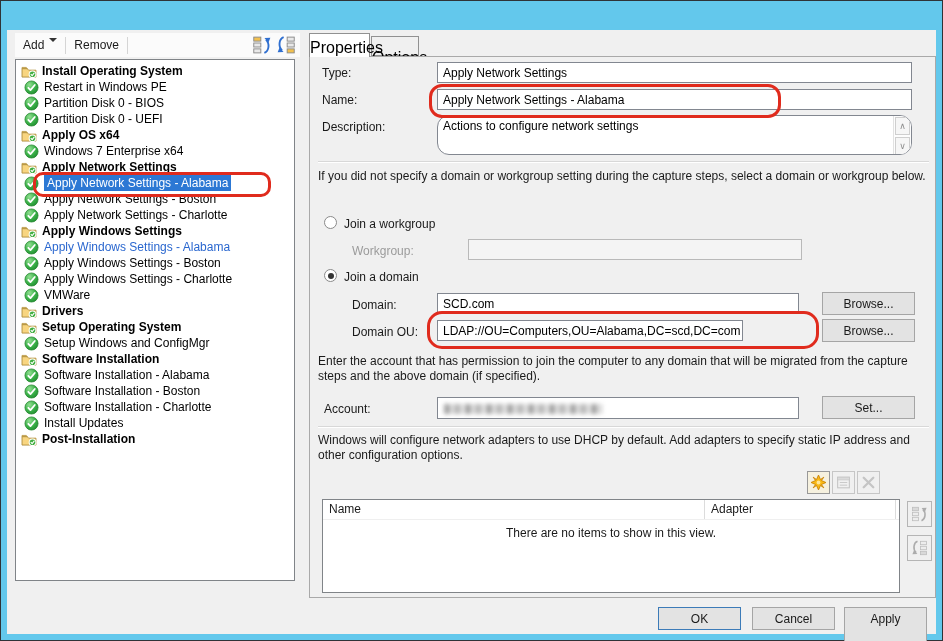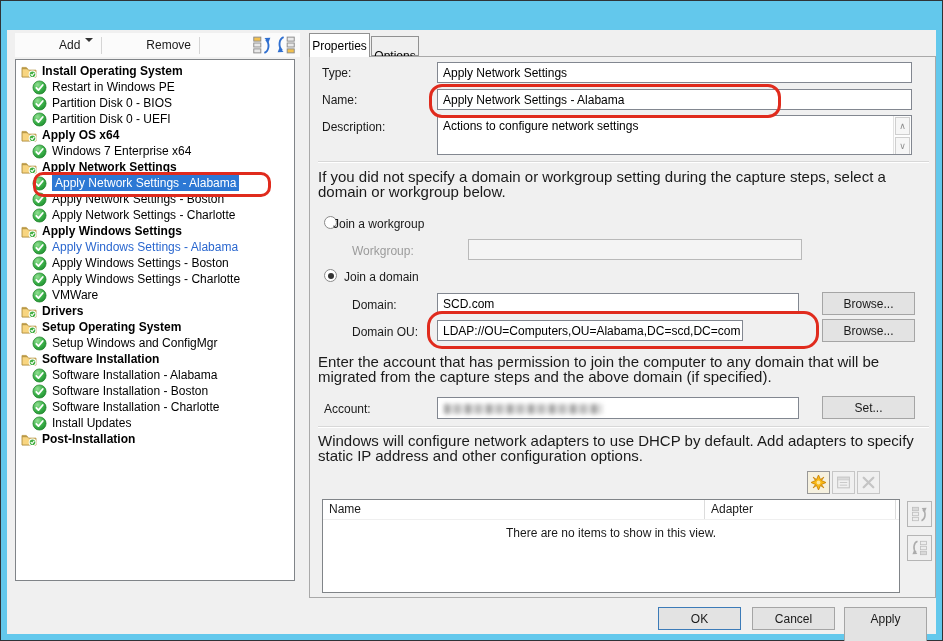--- a/index.html
+++ b/index.html
@@ -14,68 +14,68 @@
         display:flex;align-items:center;justify-content:center;box-sizing:border-box;cursor:default;}
   .wbtn.close{background:#c85250;}
   .g-min{display:block;width:11px;height:3px;background:#151515;margin-top:7px;}
   .g-max{display:block;width:10px;height:9px;border:2px solid #151515;box-sizing:border-box;}
   .wbtn svg{width:11px;height:11px;}
   
   .client{position:absolute;left:6px;top:29px;right:6px;bottom:6px;background:#f0f0f0;}
   
   .toolbar{position:absolute;left:8px;top:3px;width:285px;height:24px;background:#fbfbfb;
            display:flex;align-items:center;font-size:12px;color:#1a1a1a;}
-  .tbtn{padding:3px 8px;display:flex;gap:5px;cursor:default;margin-left:36px;}
+  .tbtn{padding:3px 8px;display:flex;gap:5px;cursor:default;}
   .caret{width:0;height:0;border-left:4px solid transparent;border-right:4px solid transparent;border-top:4px solid #333;}
   .tsep{width:1px;height:17px;background:#d5d5d5;}
   .tspacer{flex:1;}
   .tico{width:20px;height:20px;margin-right:4px;}
   .tico svg,.lvbtn svg,.icobtn svg{width:100%;height:100%;display:block;}
   
   .treebox{position:absolute;left:8px;top:29px;width:280px;height:522px;background:#fff;
            border:1px solid #808488;box-sizing:border-box;padding-top:3px;overflow:hidden;}
   .trow{display:flex;align-items:center;gap:5px;height:16px;padding-left:5px;font-size:12px;
         position:relative;white-space:nowrap;}
-  .trow.item{padding-left:16px;}
+  .trow.item{padding-left:8px;}
   .trow.group .lbl{font-weight:bold;}
   .trow .lbl{color:#000;}
   .trow.bluetext .lbl{color:#2a67cf;}
   .trow.selected .lbl{background:#2c78d4;color:#fff;padding:1px 3px;}
   .trow svg{flex:0 0 auto;}
   .ic-folder{width:16px;height:13px;}
   .ic-step{width:15px;height:15px;}
   .trow.annotated::after{content:'';position:absolute;left:17px;top:-3px;width:232px;height:19px;
         border:3px solid #e02b1d;border-radius:10px;pointer-events:none;z-index:5;}
   
-  .tab{position:absolute;box-sizing:border-box;font-size:12px;text-align:center;cursor:default;}
+  .tab{position:absolute;box-sizing:border-box;font-size:16px;text-align:center;cursor:default;}
   .tab.properties{left:302px;top:3px;width:61px;height:24px;background:#fff;border:1px solid #919191;
         border-bottom:none;z-index:3;padding-top:5px;}
   .tab.options{left:364px;top:6px;width:48px;height:20px;background:#f0f0f0;border:1px solid #919191;padding-top:12px;z-index:1;}
   .tabpage{position:absolute;left:302px;top:26px;width:627px;height:542px;border:1px solid #a9a9a9;
         background:#f0f0f0;box-sizing:border-box;z-index:2;}
   .label{position:absolute;font-size:12px;color:#1a1a1a;white-space:nowrap;}
   .label.dim{color:#9b9b9b;}
   .field{position:absolute;background:#fff;border:1px solid #828790;box-sizing:border-box;
         font-size:12px;color:#000;padding:3px 5px;white-space:nowrap;overflow:hidden;}
   .field.dim{background:#f4f4f4;border-color:#b9b9b9;}
-  .para{position:absolute;font-size:15px;line-height:15px;color:#1a1a1a;}
+  .para{position:absolute;font-size:12px;line-height:15px;color:#1a1a1a;}
   .sep{position:absolute;height:0;border-top:1px solid #d8d8d8;border-bottom:1px solid #fff;}
   .radio{position:absolute;width:13px;height:13px;border:1px solid #8a8a8a;border-radius:50%;
         background:#fff;box-sizing:border-box;}
   .radio.checked::after{content:'';position:absolute;left:2.5px;top:2.5px;width:6px;height:6px;border-radius:50%;background:#333;}
   .btn{position:absolute;background:#e3e3e3;border:1px solid #a5a5a5;box-sizing:border-box;
         font-size:12px;color:#1a1a1a;text-align:center;padding-top:4px;cursor:default;}
   .btn.default{border-color:#3c7bb8;}
   .icobtn{position:absolute;width:23px;height:23px;box-sizing:border-box;border:1px solid #989898;
         background:#f6f1df;padding:2px;}
   .icobtn.disabled{border-color:#c6c6c6;background:#f0f0f0;}
   .disabled svg{filter:grayscale(1) opacity(.5);}
   .rot180 svg{transform:rotate(180deg);}
   
-  .descbox{padding-right:22px;}
+  .descbox{padding-right:22px;border-radius:12px;}
   .scrollcol{position:absolute;right:0;top:0;bottom:0;width:17px;background:#fdfdfd;border-left:1px solid #e2e2e2;
         display:flex;flex-direction:column;justify-content:space-between;}
   .scbtn{height:18px;margin:1px;border:1px solid #cfcfcf;background:#f6f6f6;color:#8f8f8f;
         font-size:9px;line-height:16px;text-align:center;}
   
   .smudge{display:block;width:158px;height:10px;margin:3px 1px;
         background:repeating-linear-gradient(90deg,#8f8f8f 0 6px,#d9d9d9 6px 10px,#ababab 10px 17px,#e3e3e3 17px 21px);
         filter:blur(2px);opacity:.8;}
   
   .listview{position:absolute;left:12px;top:442px;width:578px;height:94px;background:#fff;
@@ -350,21 +350,21 @@
           <div class="scbtn">∧</div>
           <div class="scbtn">∨</div>
         </div>
       </div>
 
       <div class="sep" style="left:8px;top:104px;width:611px"></div>
 
       <div class="para" style="left:8px;top:112px;width:614px">If you did not specify a domain or workgroup setting during the capture steps, select a domain or workgroup below.</div>
 
       <span class="radio" style="left:14px;top:159px"></span>
-      <span class="label" style="left:23px;top:160px">Join a workgroup</span>
+      <span class="label" style="left:34px;top:160px">Join a workgroup</span>
 
       <span class="label dim" style="left:42px;top:187px">Workgroup:</span>
       <div class="field dim" style="left:158px;top:182px;width:334px;height:21px">
         <span></span></div>
 
       <span class="radio checked" style="left:14px;top:212px"></span>
       <span class="label" style="left:34px;top:213px">Join a domain</span>
 
       <span class="label" style="left:42px;top:241px">Domain:</span>
       <div class="field" style="left:127px;top:236px;width:362px;height:21px">

